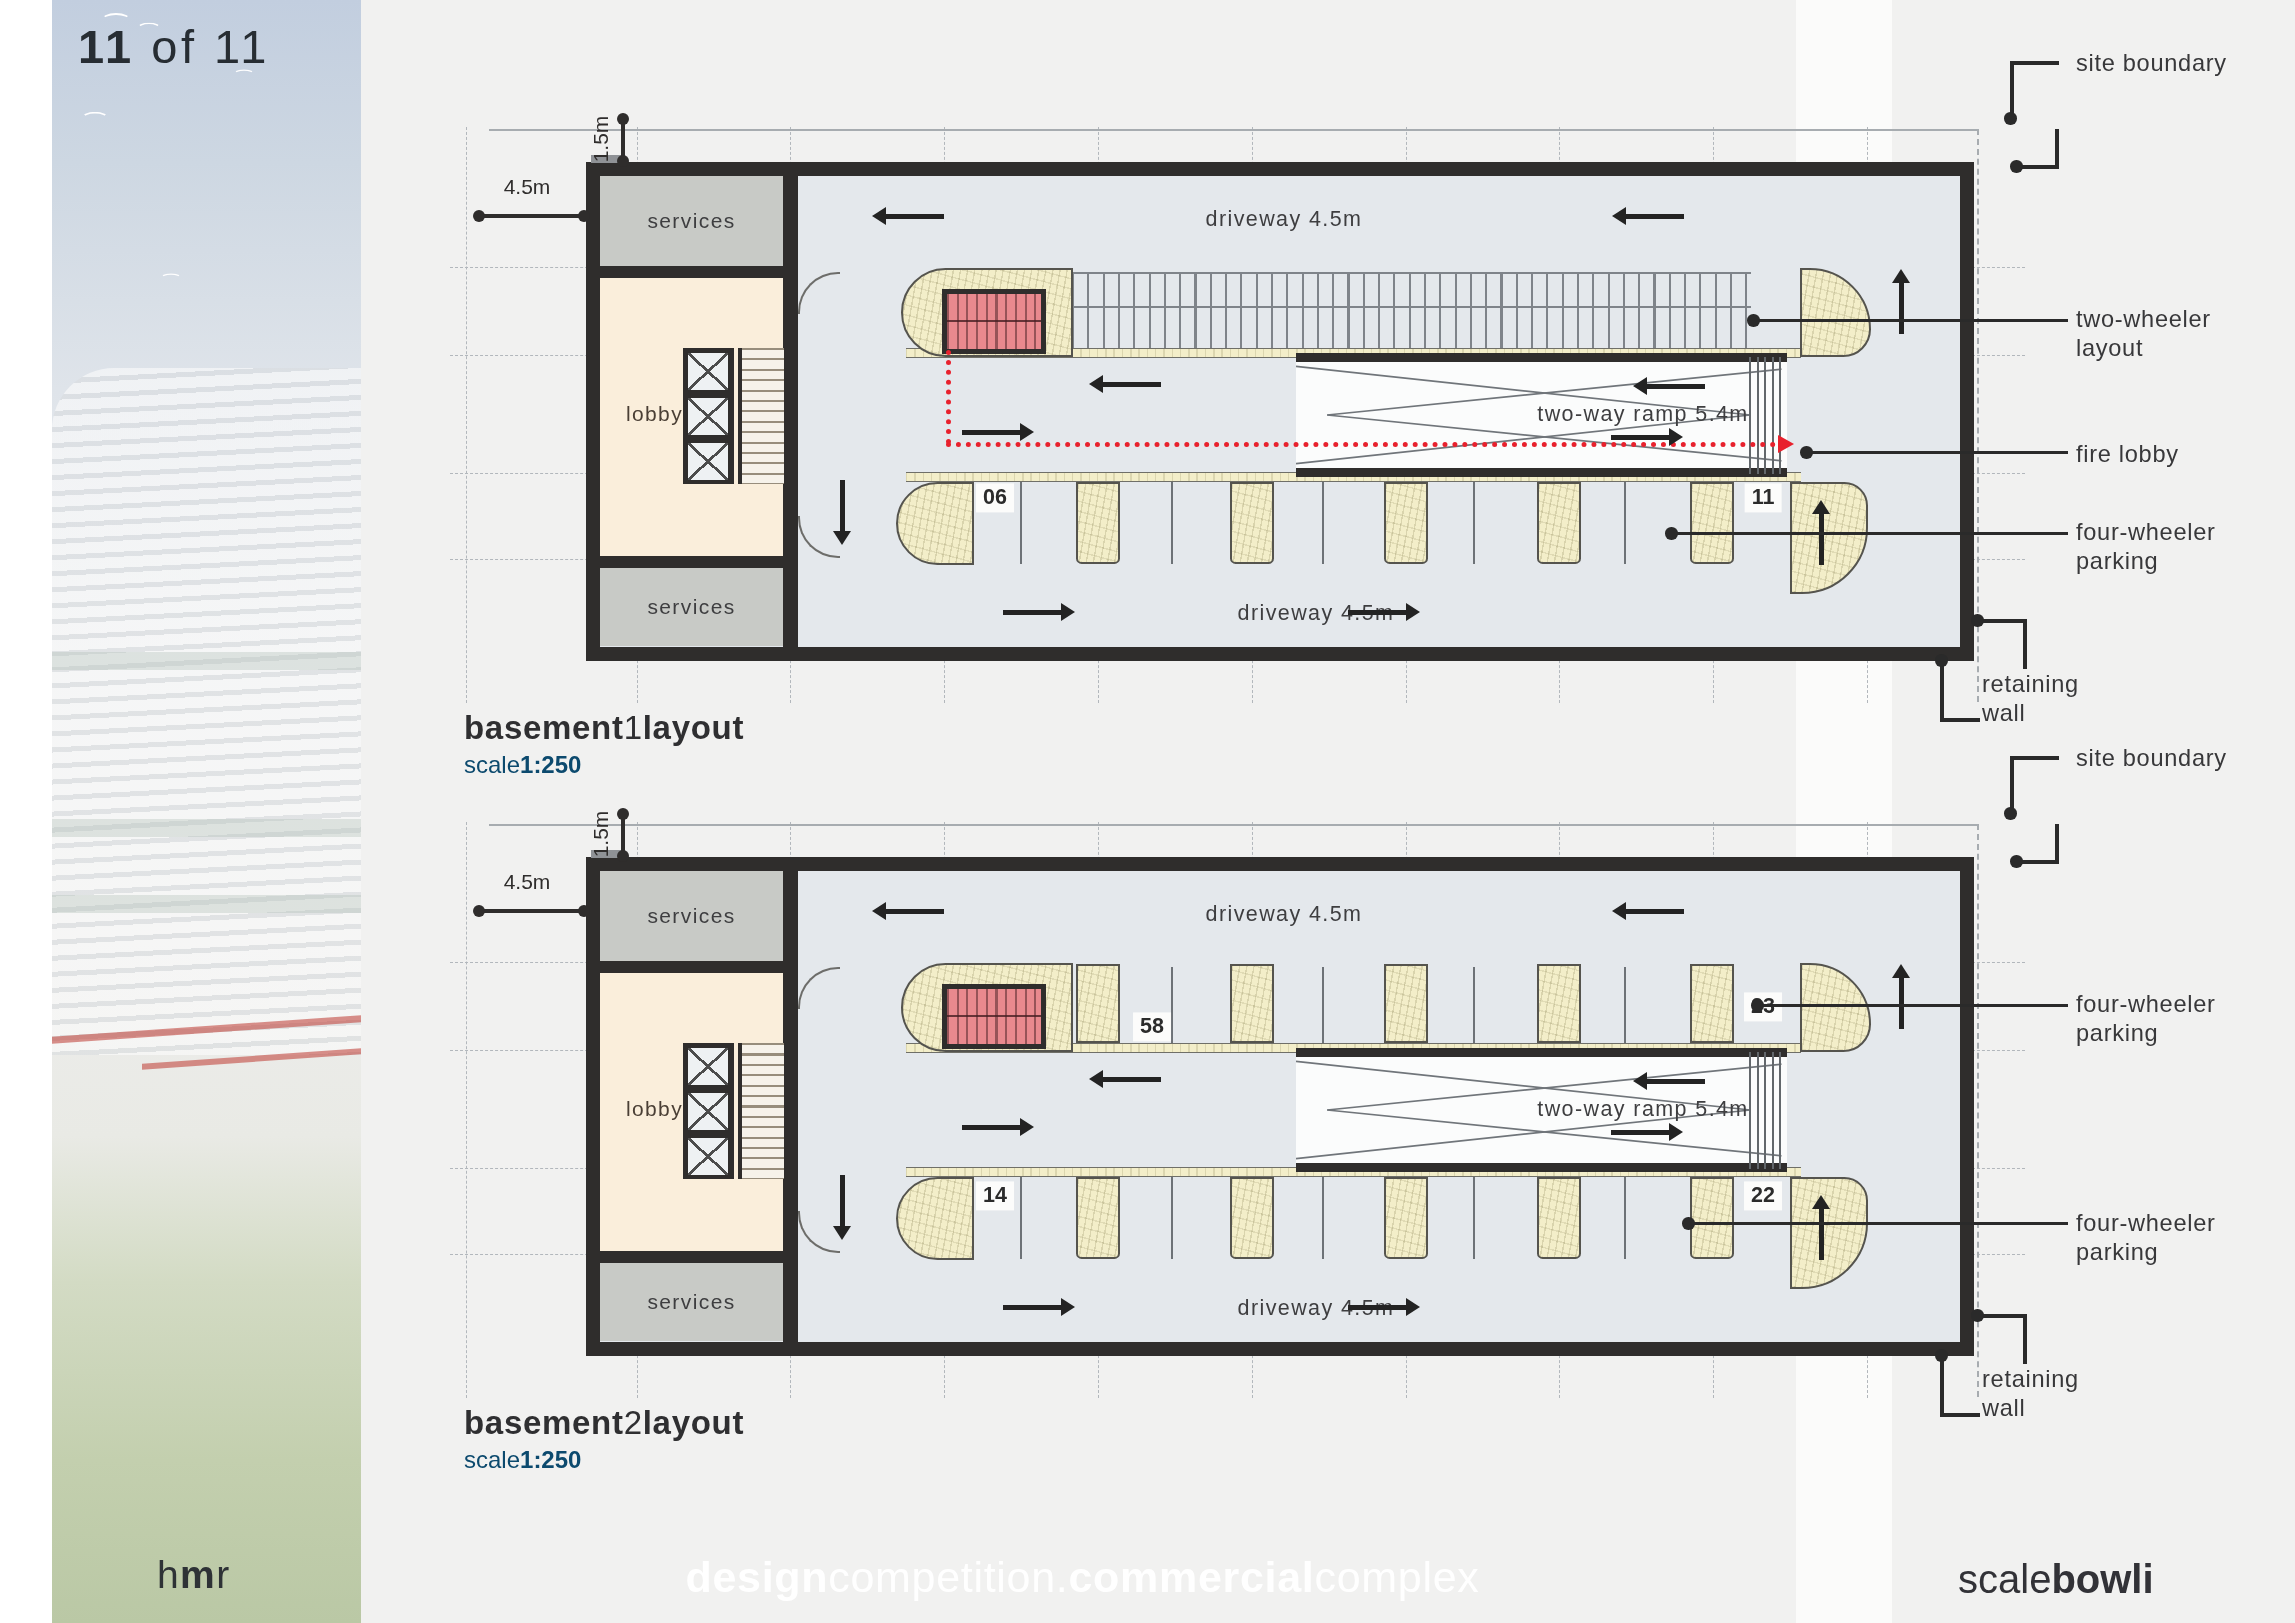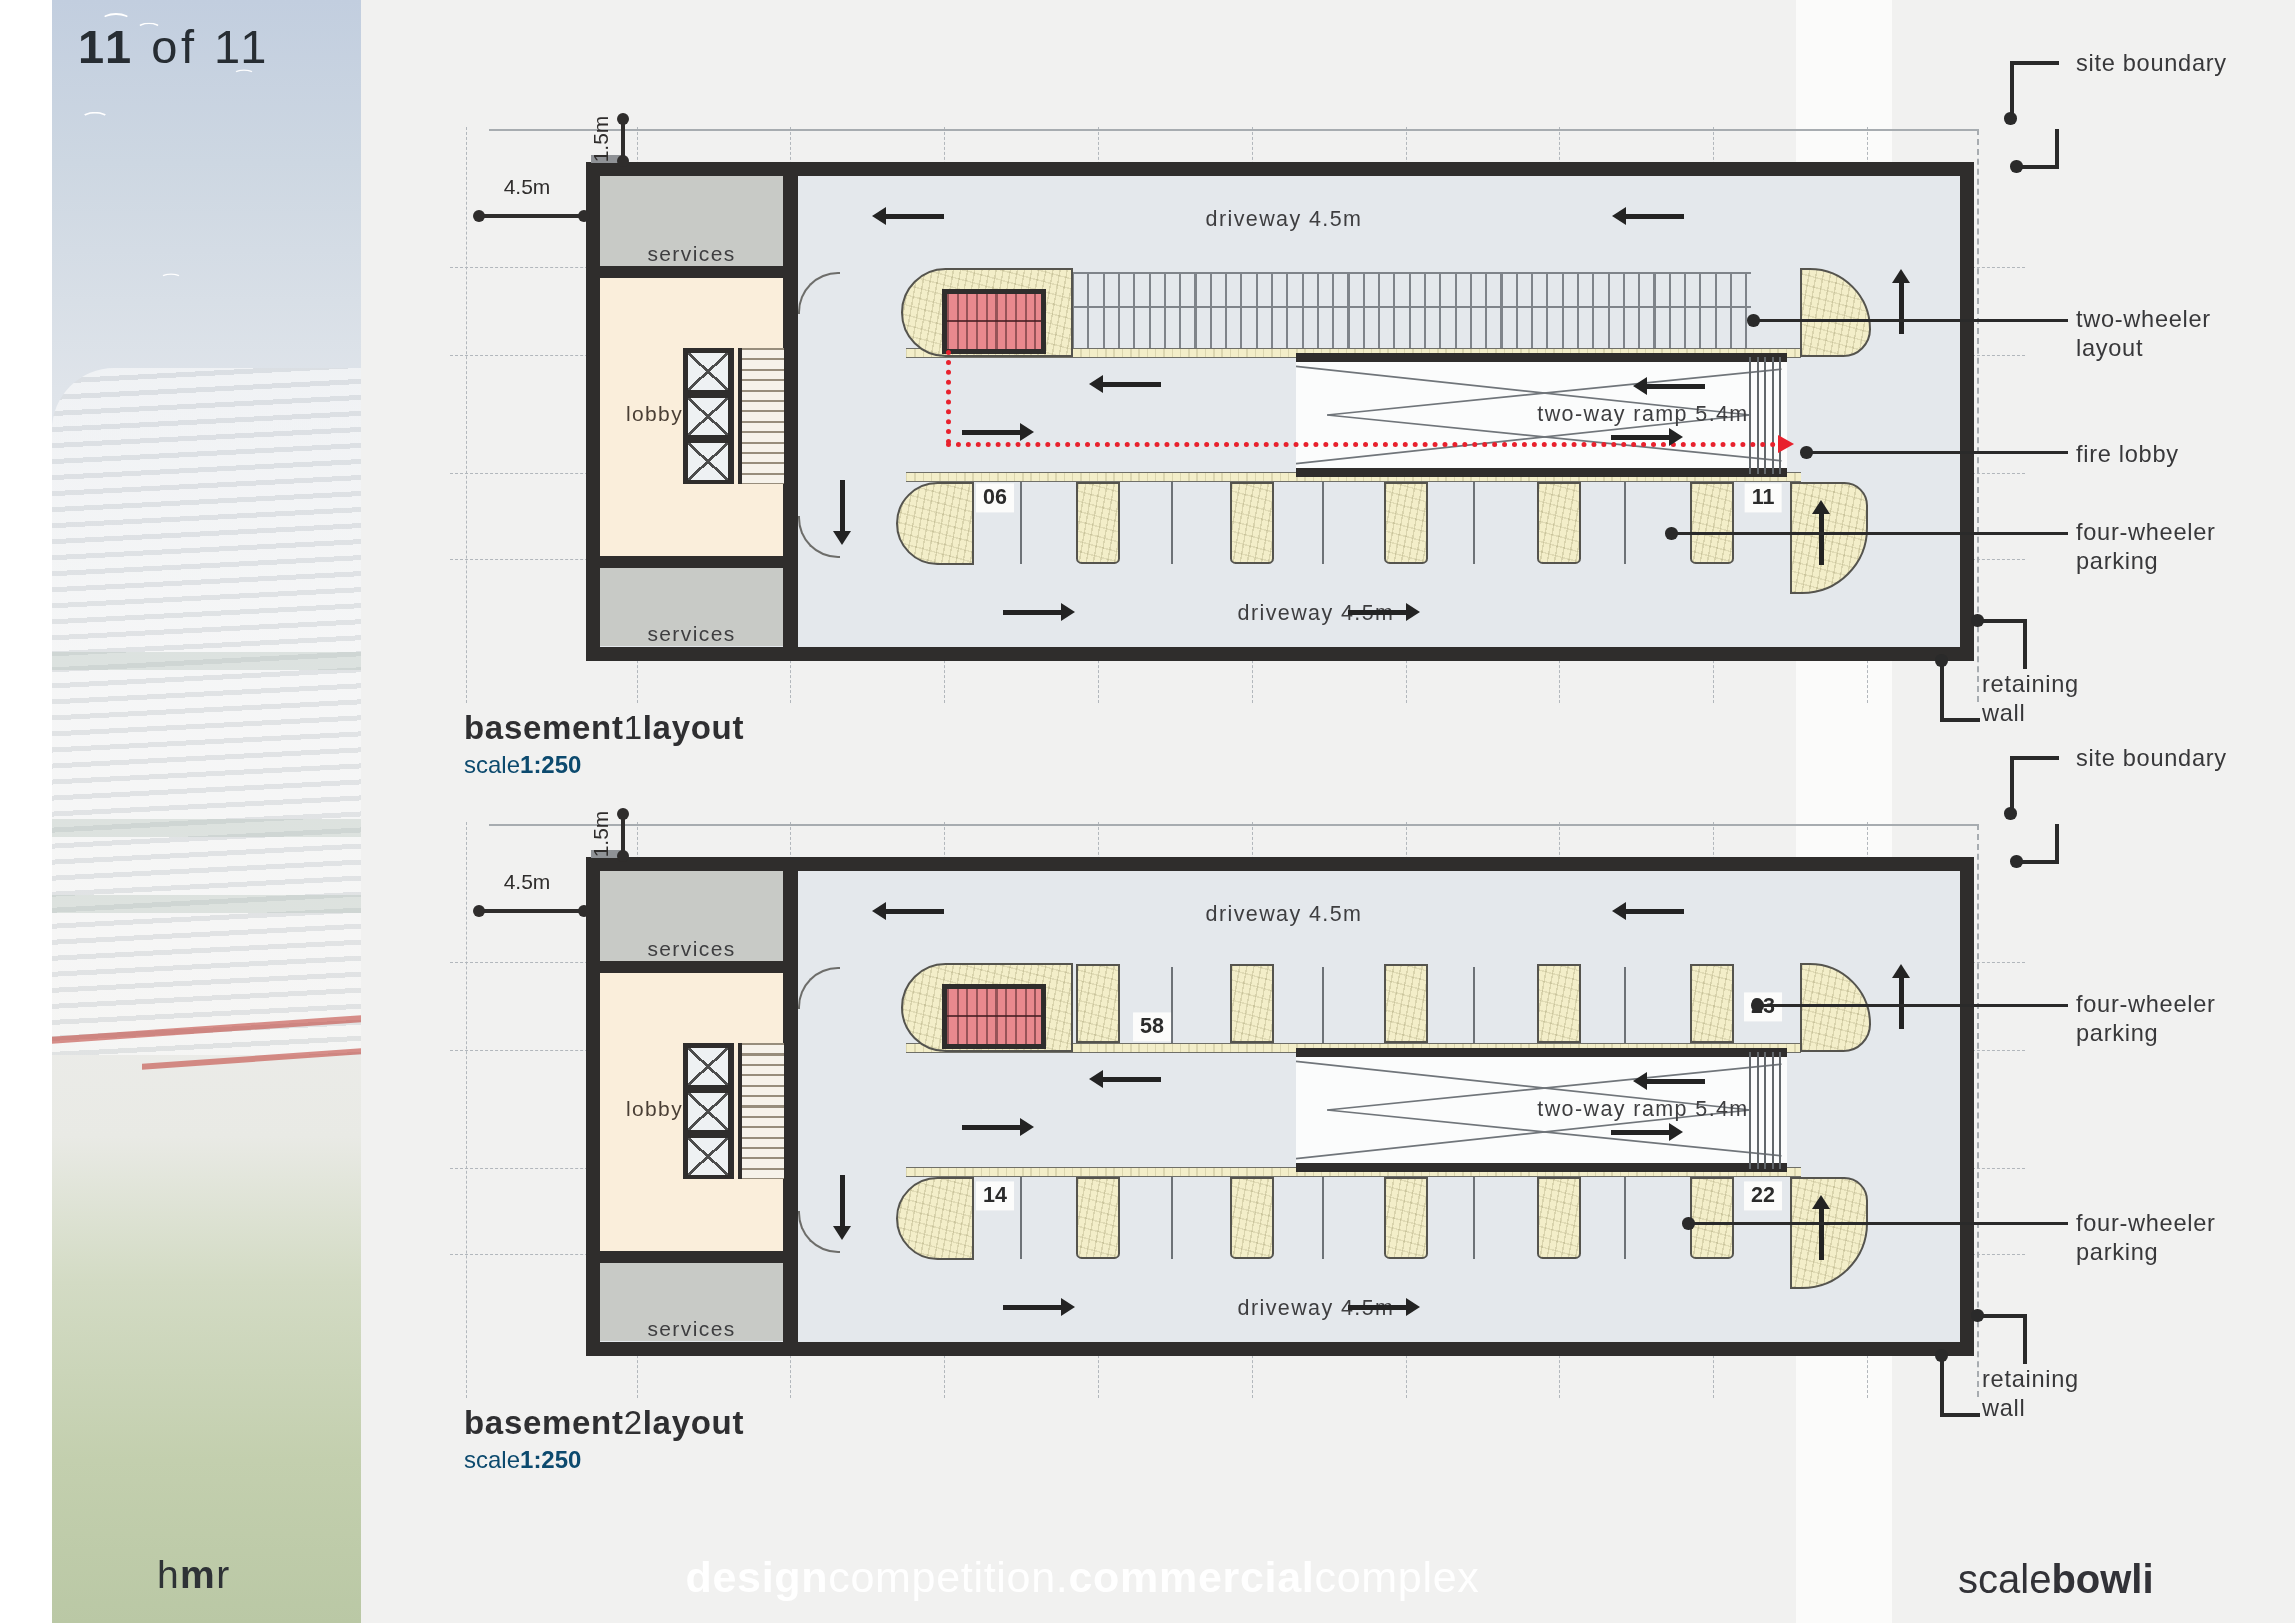--- a/index.html
+++ b/index.html
@@ -37,21 +37,21 @@
   .gv{position:absolute;top:127px;height:576px;width:0;border-left:1.4px dashed #b2b7bc}
   .gh{position:absolute;left:450px;width:1575px;height:0;border-top:1.4px dashed #b2b7bc}
   .sb-top{position:absolute;left:489px;top:129px;width:1489px;height:0;border-top:2.1px solid #a7acb0}
   .sb-right{position:absolute;left:1977px;top:129px;height:573px;width:0;border-left:2.1px dashed #a7acb0}
   
   .bld{position:absolute;left:586px;top:162px;width:1388px;height:499px;background:#e4e8ec;border:14px solid #2f2d2c;box-sizing:border-box}
   .wall{position:absolute;background:#2f2d2c}
   .w-annex{left:783px;top:162px;width:15.3px;height:499px}
   .w-part1{left:586px;top:266px;width:212px;height:12.5px}
   .w-part2{left:586px;top:556px;width:212px;height:12.5px}
-  .room{position:absolute;display:flex;align-items:flex-end;justify-content:center;font-size:21px;letter-spacing:1.4px;color:#3e3e40}
+  .room{position:absolute;display:flex;align-items:center;justify-content:center;font-size:21px;letter-spacing:1.4px;color:#3e3e40}
   .svc-top{left:600px;top:176px;width:183px;height:90px;background:#c8cac6}
   .lobby-fill{position:absolute;left:600px;top:278px;width:183px;height:278px;background:#faeedb}
   .lobby-label{position:absolute;left:604px;top:402px;width:101px;text-align:center;font-size:21px;letter-spacing:1.4px;color:#4a3f35}
   .svc-bot{left:600px;top:568px;width:183px;height:78px;background:#c8cac6}
   .elev-frame{position:absolute;left:683px;top:348px;width:51px;height:136px;background:#2f2d2c}
   .elev{position:absolute;left:688px;width:40px;height:37px;background:#eef1f3;
     background-image:linear-gradient(to top right,transparent calc(50% - 1.4px),#4c4c4c calc(50% - 1.4px) calc(50% + 1.4px),transparent calc(50% + 1.4px)),
                      linear-gradient(to bottom right,transparent calc(50% - 1.4px),#4c4c4c calc(50% - 1.4px) calc(50% + 1.4px),transparent calc(50% + 1.4px))}
   .stair-core{position:absolute;left:738px;top:348px;width:46px;height:136px;background:#f6f2ea;border-left:4.2px solid #2f2d2c;box-sizing:border-box;
     background-image:repeating-linear-gradient(180deg,#978d7c 0 2.1px,transparent 2.1px 10.4px)}

